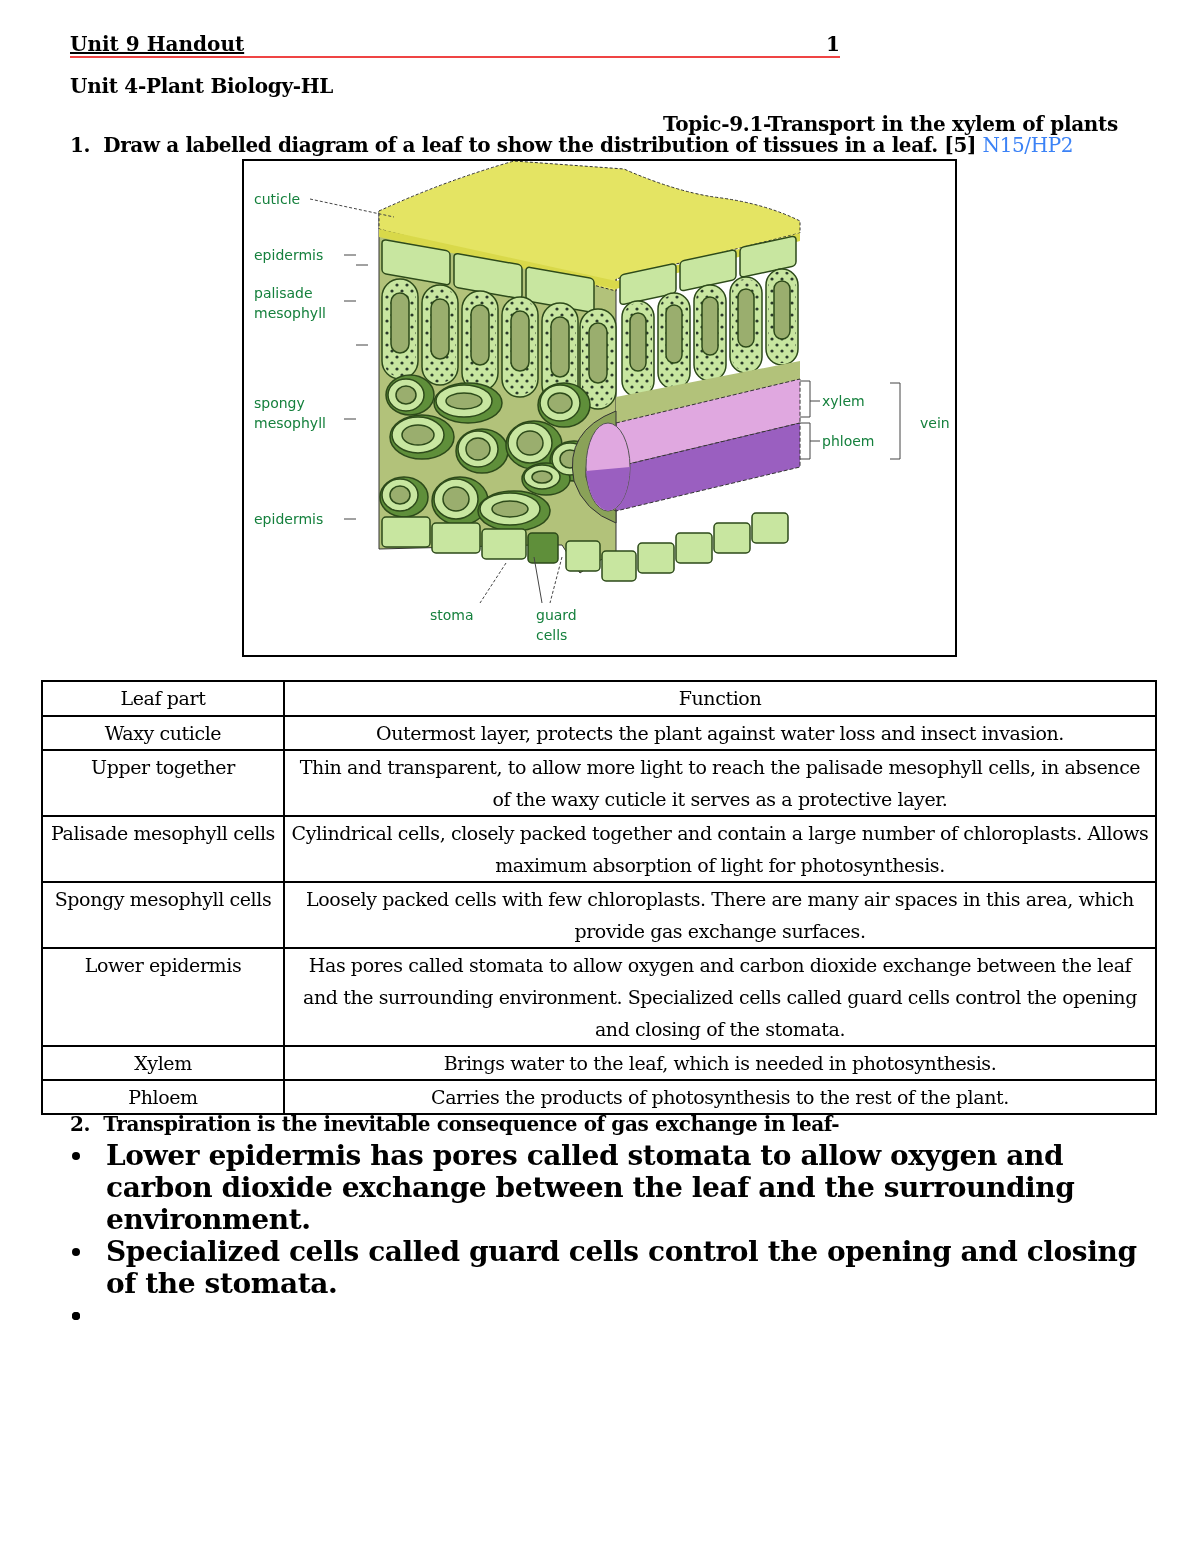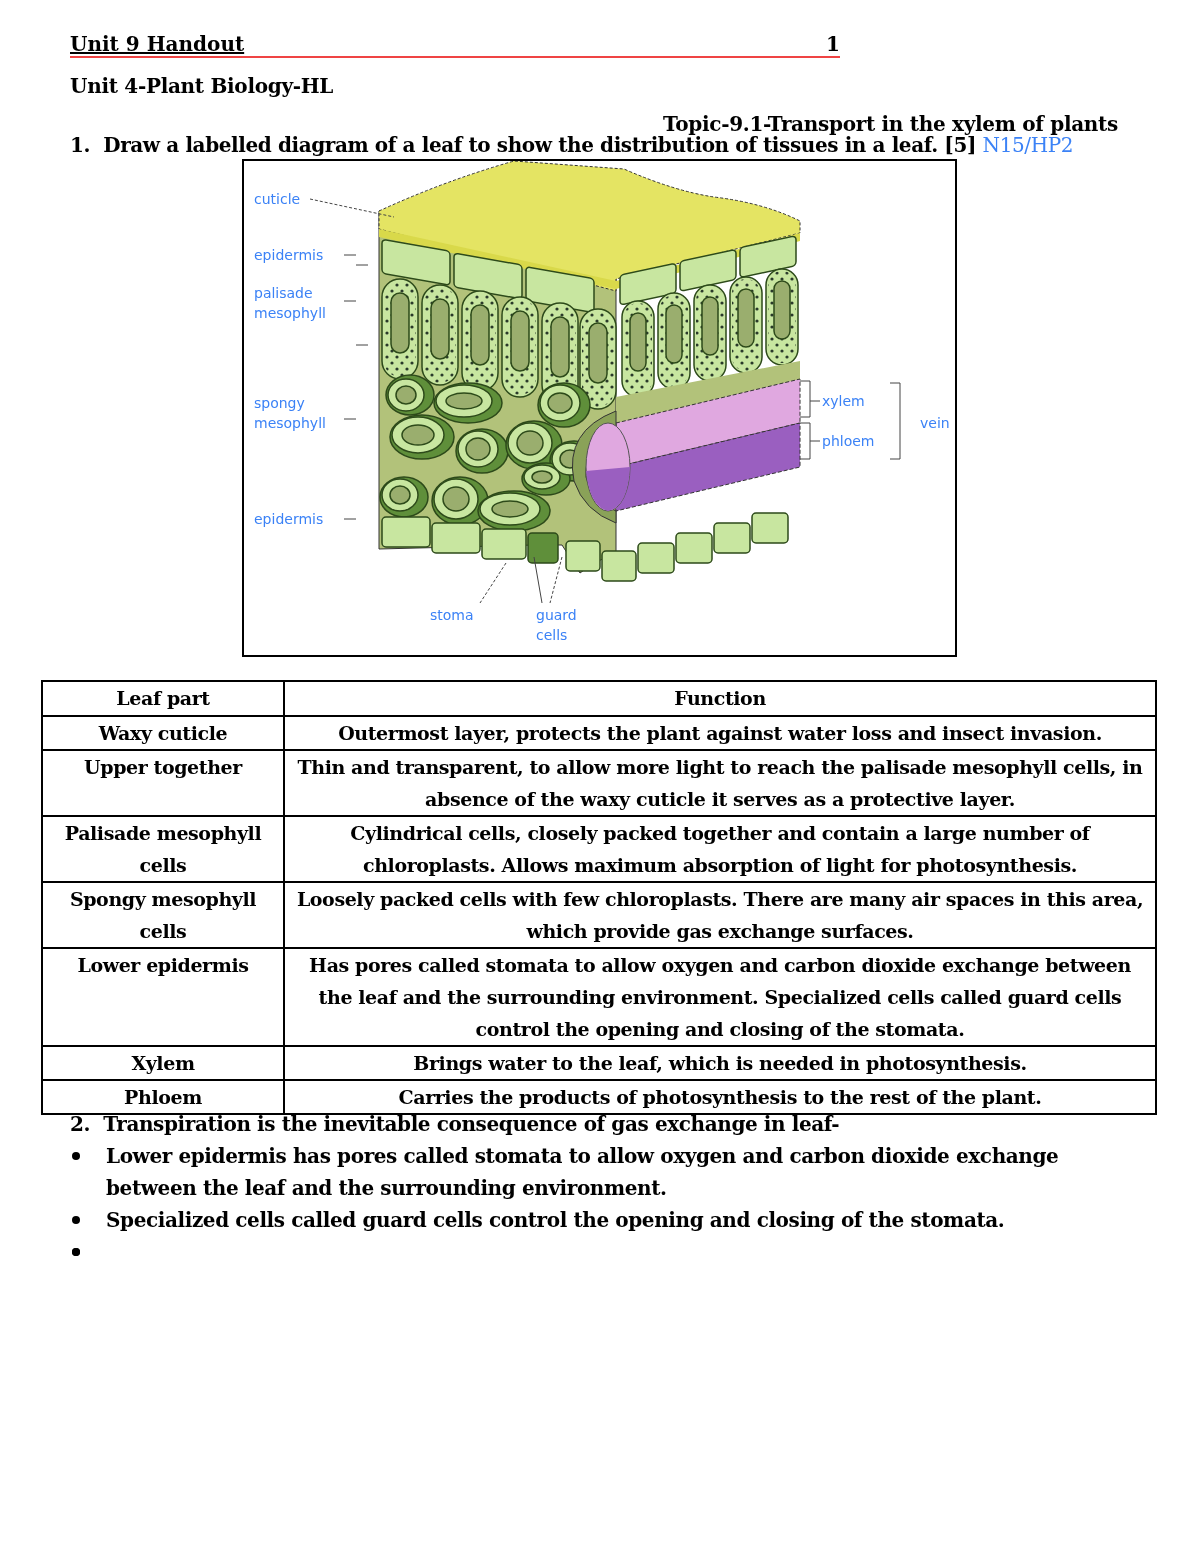--- a/index.html
+++ b/index.html
@@ -15,35 +15,35 @@
     font-weight: bold; font-size: 20px; text-decoration: underline;
   }
   .hdr-line .num { position: absolute; right: 0; top: 0; }
   .subhdr { top: 74px; font-weight: bold; font-size: 20px; letter-spacing: -0.3px; }
   .q1 { left: 70px; top: 133px; font-weight: bold; font-size: 20px; letter-spacing: -0.4px; white-space: nowrap; }
   .q1 .red { color: #3b82f6; font-weight: normal; }
   .figure {
     left: 242px; top: 159px; width: 711px; height: 494px;
     border: 2px solid #000; background: #fff;
   }
-  .lbl { font-family: "DejaVu Sans", "Liberation Sans", sans-serif; font-size: 14px; color: #3b82f6; line-height: 20px; }
+  .lbl { font-family: "DejaVu Sans", "Liberation Sans", sans-serif; font-size: 14px; color: #15803d; line-height: 20px; }
   table.func {
     position: absolute; left: 41px; top: 680px; width: 1116px;
     border-collapse: collapse; font-size: 19px; letter-spacing: -0.4px;
   }
   table.func th, table.func td {
     border: 2px solid #000; text-align: center; vertical-align: top;
-    line-height: 32px; padding: 0 6px; font-weight: bold;
+    line-height: 32px; padding: 0 6px; font-weight: normal;
   }
   table.func th { height: 33px; }
   table.func td.part { width: 228px; }
   .q2 { left: 70px; top: 1112px; font-weight: bold; font-size: 20px; letter-spacing: -0.4px; }
   ul.bullets {
     position: absolute; left: 70px; top: 1140px; width: 1080px; margin: 0; padding: 0; list-style: none;
-    font-weight: bold; font-size: 20px; letter-spacing: -0.4px; line-height: 32px;
+    font-weight: bold; font-size: 28px; letter-spacing: -0.4px; line-height: 32px;
   }
   ul.bullets li { position: relative; padding-left: 36px; }
   ul.bullets li .dot {
     position: absolute; left: 2px; top: 12px; width: 8px; height: 8px; border-radius: 50%; background: #000;
   }
 </style>
 </head>
 <body>
 
 <div class="abs hdr-line">

